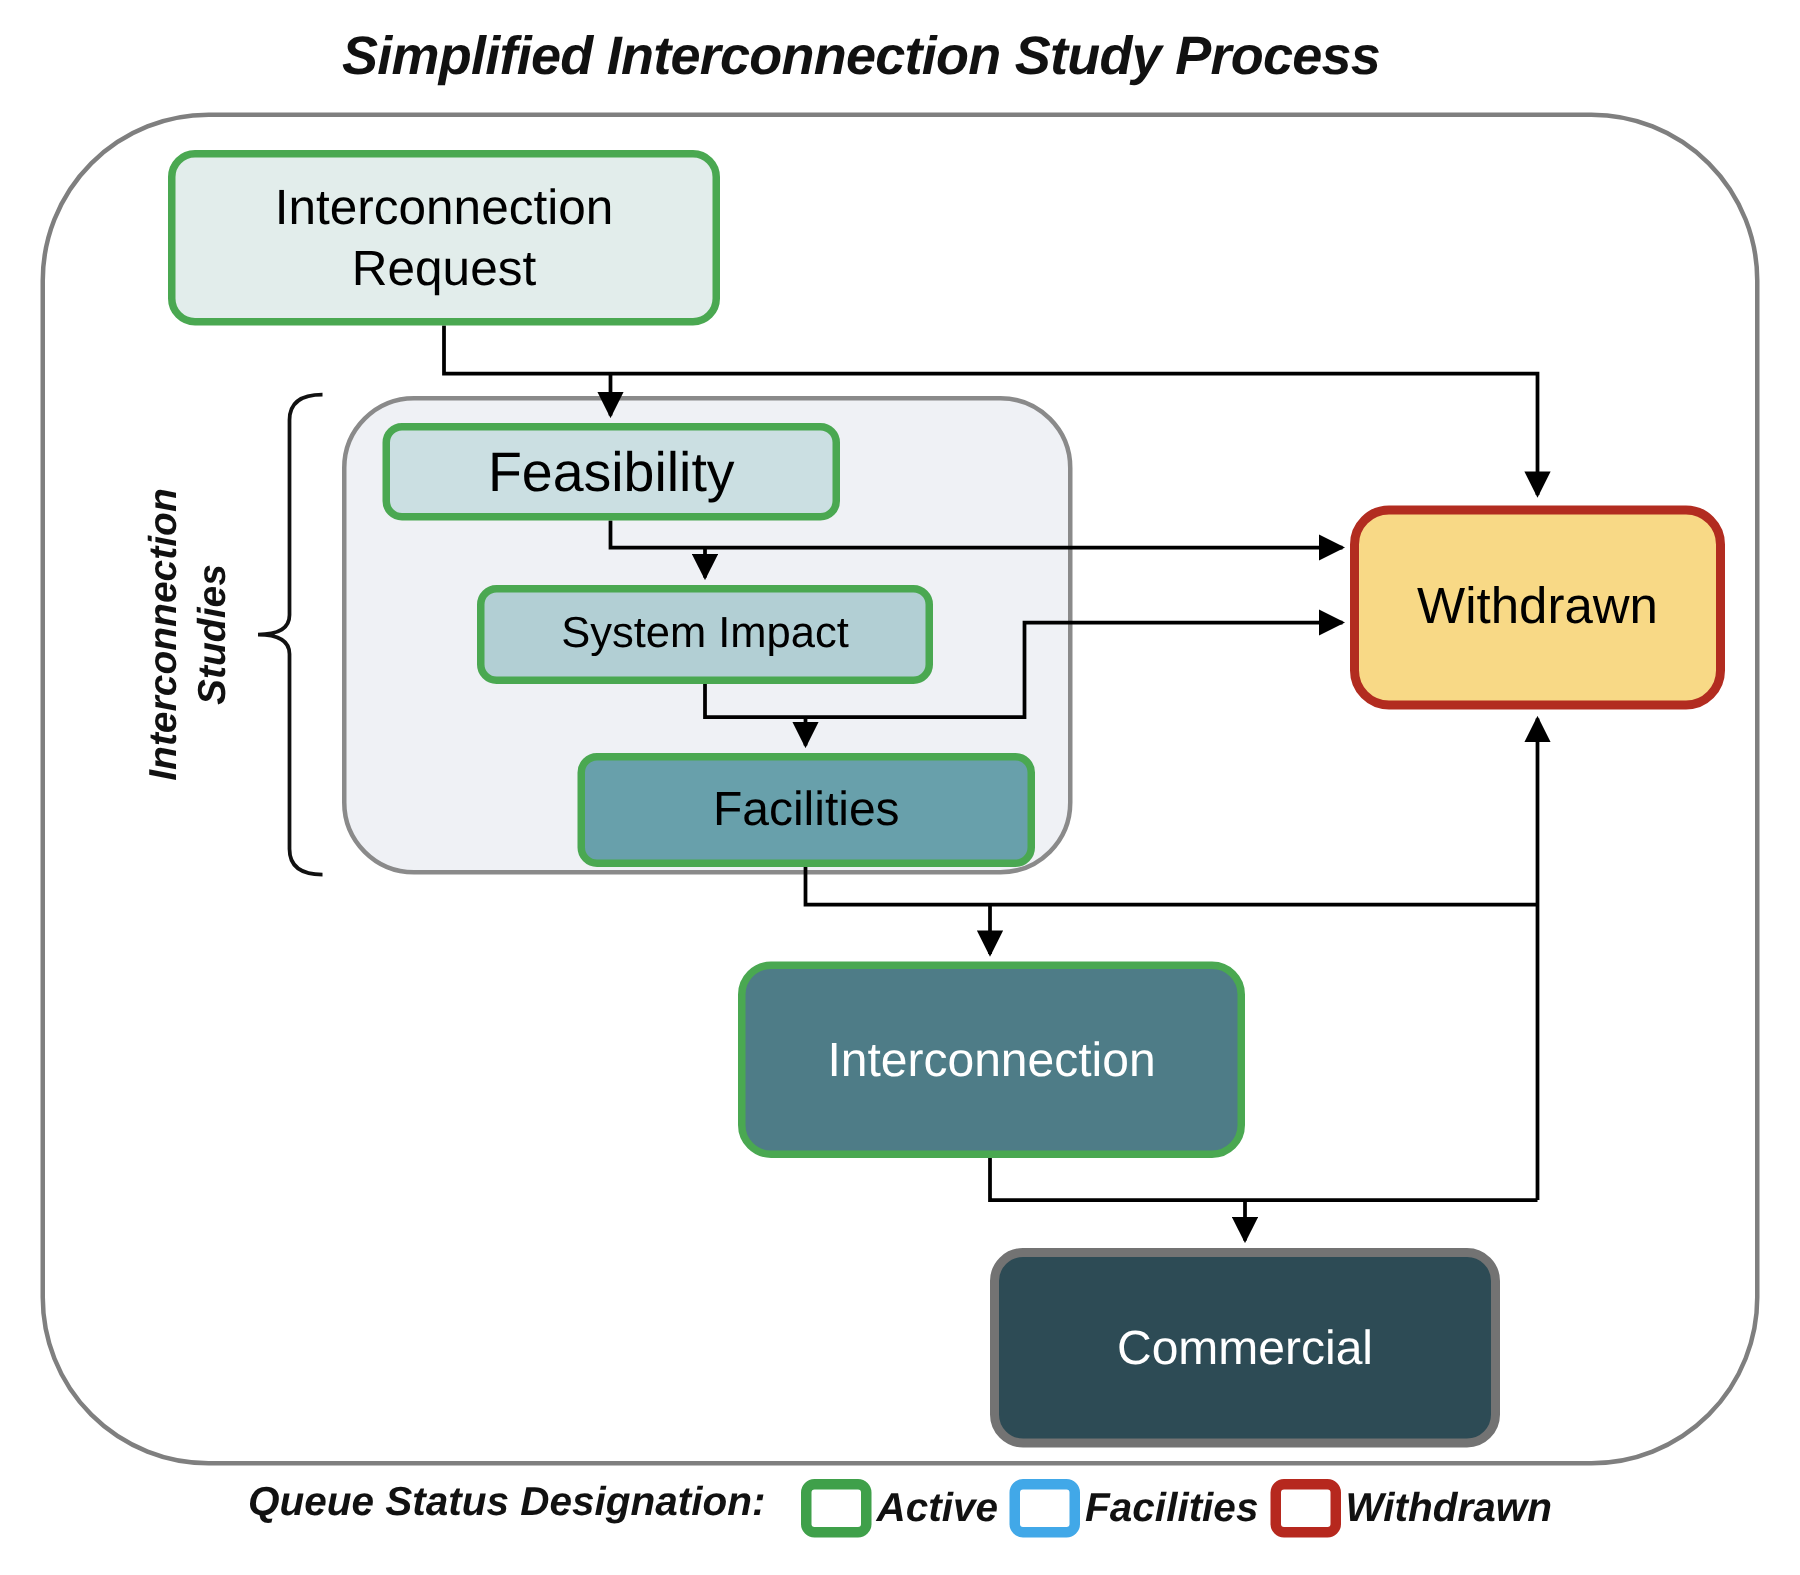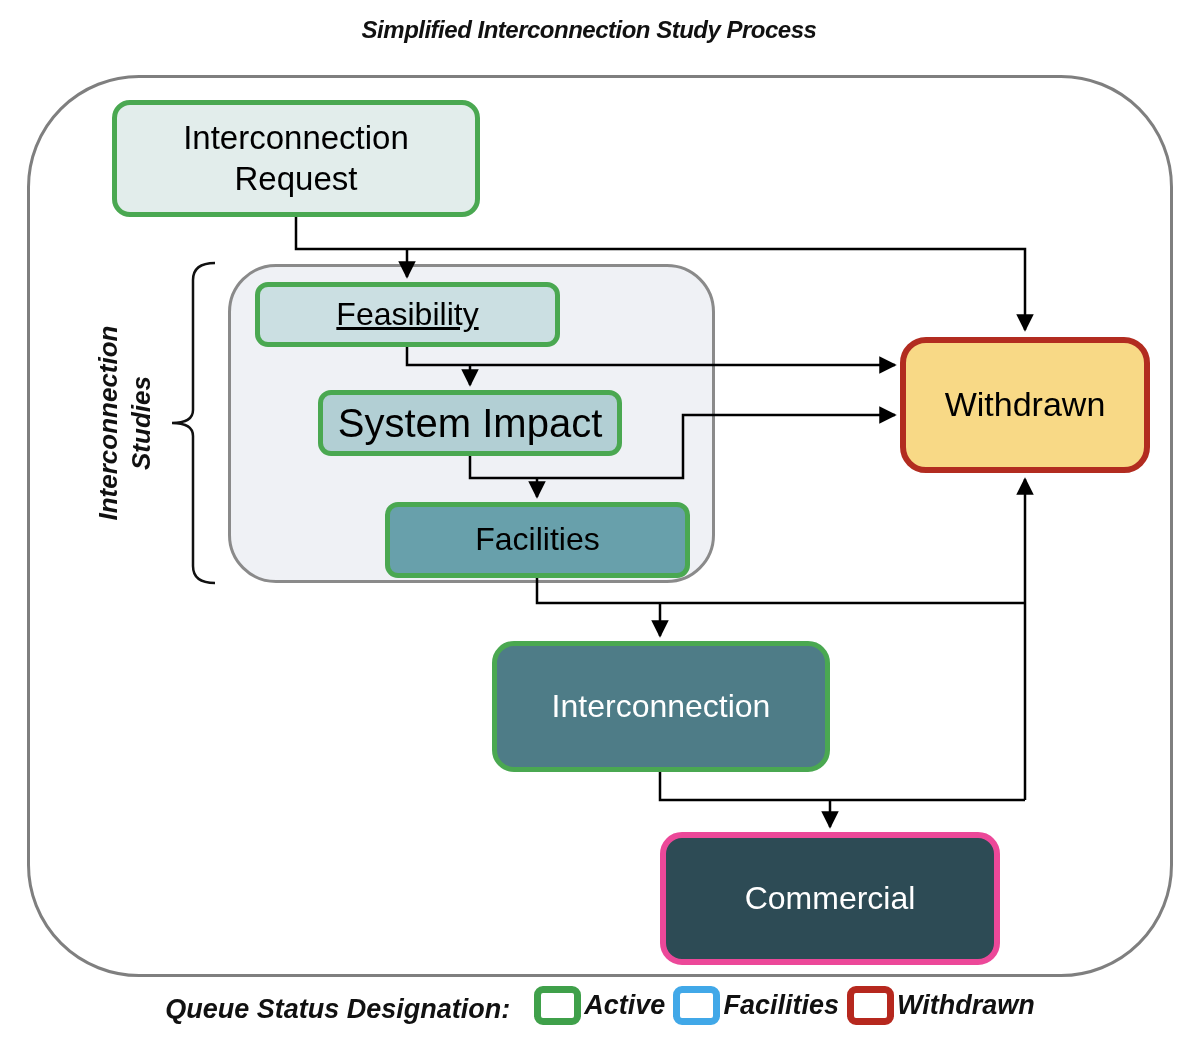--- a/index.html
+++ b/index.html
@@ -3,22 +3,22 @@
 <meta charset="utf-8">
 <style>
   html,body{margin:0;padding:0;}
   body{
     width:1200px;height:1050px;position:relative;background:#ffffff;
     font-family:"Liberation Sans", sans-serif;overflow:hidden;
   }
   .abs{position:absolute;}
   #title{
     left:0;top:16px;width:1148px;text-align:center;
-    font-size:24px;font-weight:700;font-style:italic;color:#111;
-    letter-spacing:-0.5px;z-index:3;margin-left:15px;
+    font-size:36px;font-weight:700;font-style:italic;color:#111;
+    letter-spacing:-0.5px;z-index:3;
   }
   #outer-container{
     left:27px;top:75px;width:1146px;height:902px;
     border:3px solid #7f7f7f;border-radius:112px;background:#ffffff;
     box-sizing:border-box;z-index:0;
   }
   #studies-container{
     left:228px;top:264px;width:487px;height:319px;
     border:3px solid #8a8a8a;border-radius:48px;background:#eff1f5;
     box-sizing:border-box;z-index:1;
@@ -30,56 +30,55 @@
     z-index:3;color:#000;line-height:1.22;
   }
   #node-request{
     left:112px;top:100px;width:368px;height:117px;
     background:#e2edeb;border:5px solid #4aa851;border-radius:18px;
     font-size:33px;
   }
   #node-feasibility{
     left:255px;top:282px;width:305px;height:65px;
     background:#cbdfe2;border:5px solid #4aa851;border-radius:13px;
-    font-size:32px;
-    text-decoration:underline;
+    font-size:37px;
   }
   #node-system-impact{
     left:318px;top:390px;width:304px;height:66px;
     background:#b2cfd4;border:5px solid #4aa851;border-radius:13px;
-    font-size:40px;
+    font-size:29px;
   }
   #node-facilities{
     left:385px;top:502px;width:305px;height:76px;
     background:#68a0ab;border:5px solid #4aa851;border-radius:13px;
     font-size:32px;
   }
   #node-withdrawn{
     left:900px;top:337px;width:250px;height:136px;
     background:#f8d986;border:6px solid #b22c20;border-radius:26px;
     font-size:34px;
   }
   #node-agreement{
     left:492px;top:641px;width:338px;height:131px;
     background:#4e7c87;border:5px solid #4aa851;border-radius:22px;
     font-size:32px;color:#fff;
   }
   #node-commercial{
     left:660px;top:832px;width:340px;height:133px;
-    background:#2d4b55;border:6px solid #ec4899;border-radius:22px;
+    background:#2d4b55;border:6px solid #737373;border-radius:22px;
     font-size:32px;color:#fff;
   }
   #studies-label{
     left:130px;top:423px;width:300px;height:76px;
     transform:translate(-50%,-50%) rotate(-90deg);
     font-size:26px;font-weight:700;font-style:italic;color:#111;
     text-align:center;line-height:1.25;z-index:3;
   }
   #legend{
-    left:0;top:986px;width:1200px;display:flex;align-items:flex-end;
+    left:0;top:986px;width:1200px;display:flex;align-items:flex-start;
     justify-content:center;z-index:3;
     font-size:27px;font-weight:700;font-style:italic;color:#111;
   }
   #legend .legend-title{margin-right:16px;}
   .legend-item{display:flex;align-items:center;margin-left:8px;}
   .swatch{
     width:33px;height:25px;background:#fff;border-radius:9px;
     margin-right:3px;flex:0 0 auto;
   }
   .swatch-active{border:7px solid #3fa04a;}

